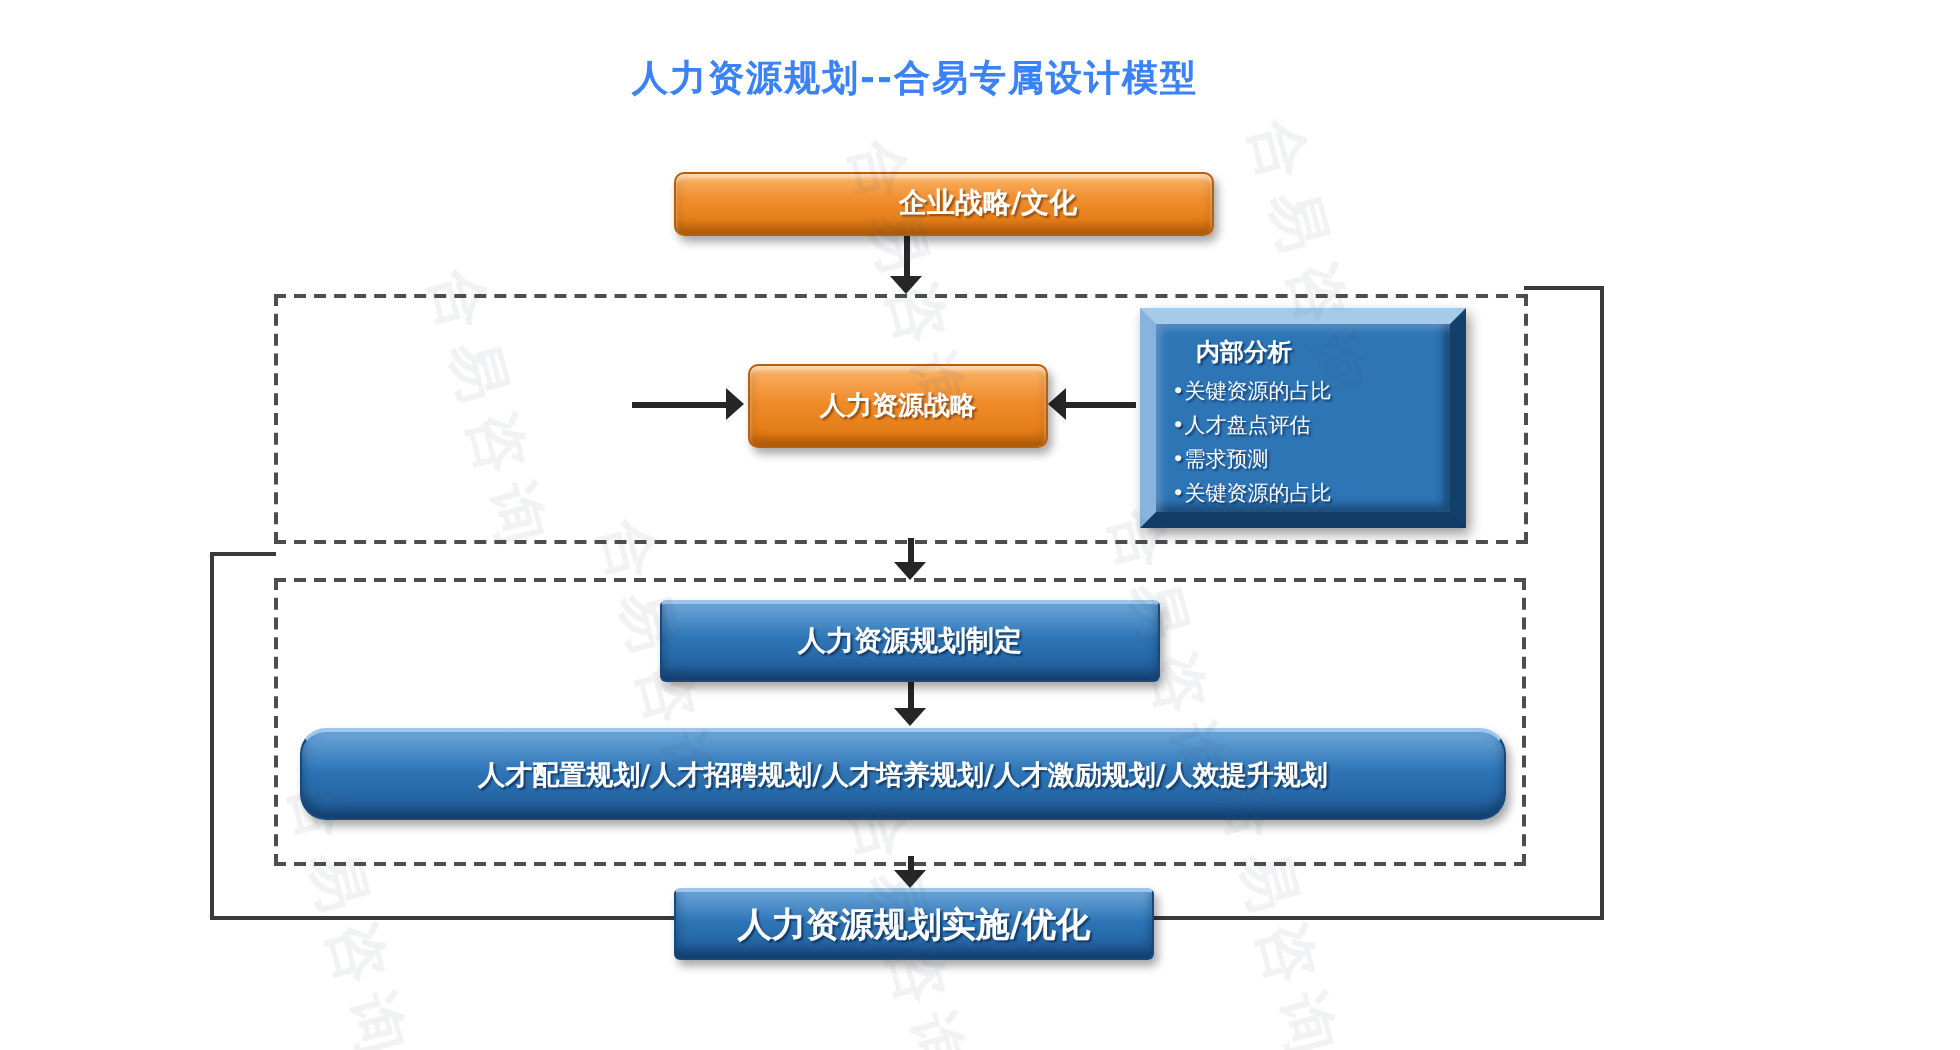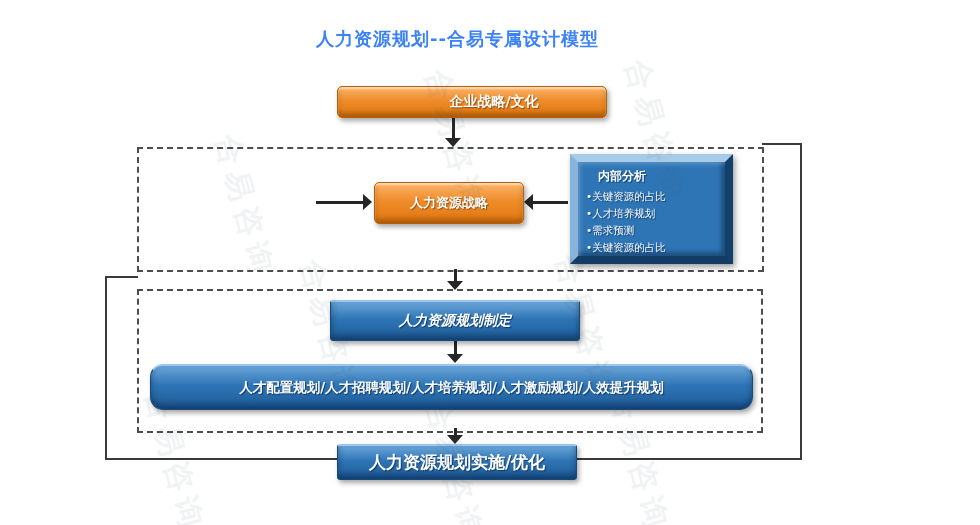--- a/index.html
+++ b/index.html
@@ -101,33 +101,33 @@
   <div class="box-orange" style="left:374px;top:182px;width:148px;height:40px;font-size:13px;">人力资源战略</div>
 
   <div class="arrow left" style="left:524px;top:194px;width:44px;height:16px;">
     <div class="shaft"></div>
     <div class="head"></div>
   </div>
 
   <div class="panel-blue" style="left:570px;top:154px;width:163px;height:110px;">
     <div class="panel-title">内部分析</div>
     <div class="panel-item">•关键资源的占比</div>
-    <div class="panel-item">•人才培养规划</div>
+    <div class="panel-item">•人才盘点评估</div>
     <div class="panel-item">•需求预测</div>
     <div class="panel-item">•关键资源的占比</div>
   </div>
 
   <div class="arrow down" style="left:447px;top:269px;width:16px;height:21px;">
     <div class="shaft"></div>
     <div class="head"></div>
   </div>
 
   <div class="dashed" style="left:137px;top:289px;width:622px;height:140px;"></div>
 
-  <div class="box-blue" style="left:330px;top:300px;width:248px;height:38px;font-size:14px;font-style:italic;">人力资源规划制定</div>
+  <div class="box-blue" style="left:330px;top:300px;width:248px;height:38px;font-size:14px;">人力资源规划制定</div>
 
   <div class="arrow down" style="left:447px;top:339px;width:16px;height:24px;">
     <div class="shaft"></div>
     <div class="head"></div>
   </div>
 
   <div class="box-blue" style="left:150px;top:364px;width:601px;height:43px;font-size:13.5px;border-radius:13px;">人才配置规划/人才招聘规划/人才培养规划/人才激励规划/人效提升规划</div>
 
   <div class="arrow down" style="left:447px;top:428px;width:16px;height:16px;">
     <div class="shaft"></div>

